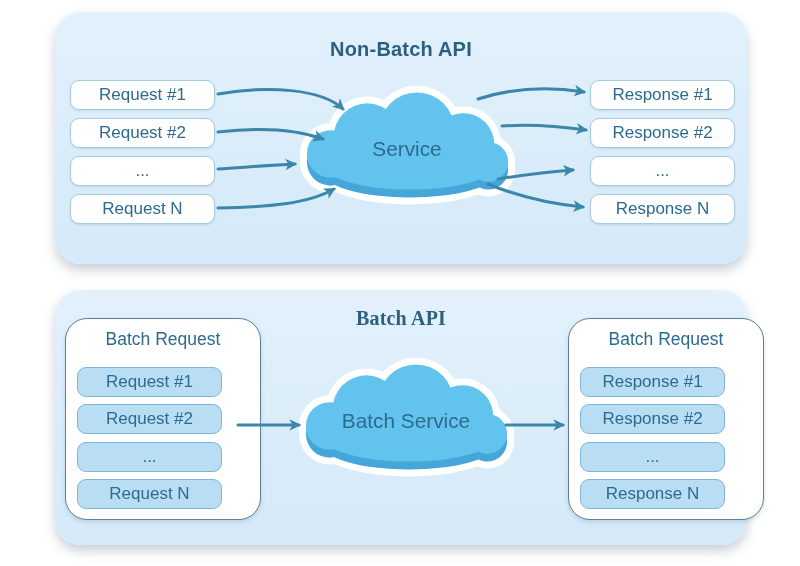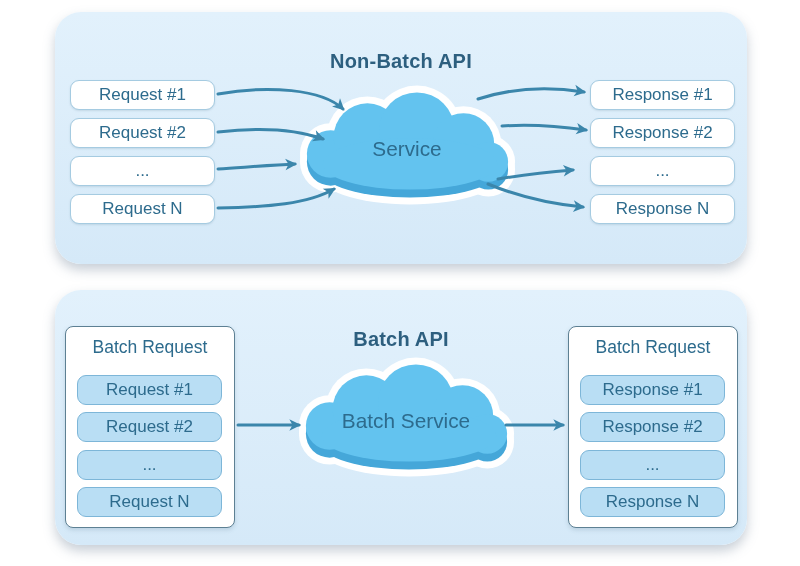--- a/index.html
+++ b/index.html
@@ -17,43 +17,42 @@
     background: linear-gradient(180deg, var(--panel-bg-top), var(--panel-bg-bottom));
     box-shadow: 0 6px 12px rgba(110,130,150,.38);
   }
   .panel.top { top: 12px; height: 252px; }
   .panel.bottom { top: 290px; height: 255px; }
 
   .panel-title {
     position: absolute; left: 0; width: 100%; text-align: center;
     font-weight: bold; font-size: 20px; letter-spacing: .2px;
     color: var(--title-text);
-    margin-top: 12px;
   }
   .panel.top .panel-title { top: 26px; }
-  .panel.bottom .panel-title { top: 26px; }
+  .panel.bottom .panel-title { top: 17px; font-family: Liberation Serif, serif; }
 
   .node {
     position: absolute; width: 145px; height: 30px; box-sizing: border-box;
     background: var(--box-bg);
     border: 1.5px solid var(--box-border);
     border-radius: 9px;
     display: flex; align-items: center; justify-content: center;
     font-size: 17px; color: var(--label-text);
     box-shadow: 0 1px 2px rgba(120,150,170,.25);
   }
   .col-left  .node { left: 15px; }
   .col-right .node { left: 535px; }
   .r0 { top: 68px; } .r1 { top: 106px; } .r2 { top: 144px; } .r3 { top: 182px; }
 
   .container-box {
-    position: absolute; top: 36px; width: 170px; height: 202px; box-sizing: border-box;
+    position: absolute; top: 28px; width: 196px; height: 202px; box-sizing: border-box;
     background: #fff;
     border: 1.5px solid var(--container-border);
-    border-radius: 8px;
+    border-radius: 22px;
     box-shadow: 0 2px 4px rgba(120,150,170,.3);
   }
   .container-box.request  { left: 10px; }
   .container-box.response { left: 513px; }
   .container-title {
     position: absolute; top: 10px; left: 0; width: 100%; text-align: center;
     font-size: 17.5px; color: var(--label-text);
   }
   .item {
     position: absolute; left: 11px; width: 145px; height: 30px; box-sizing: border-box;

